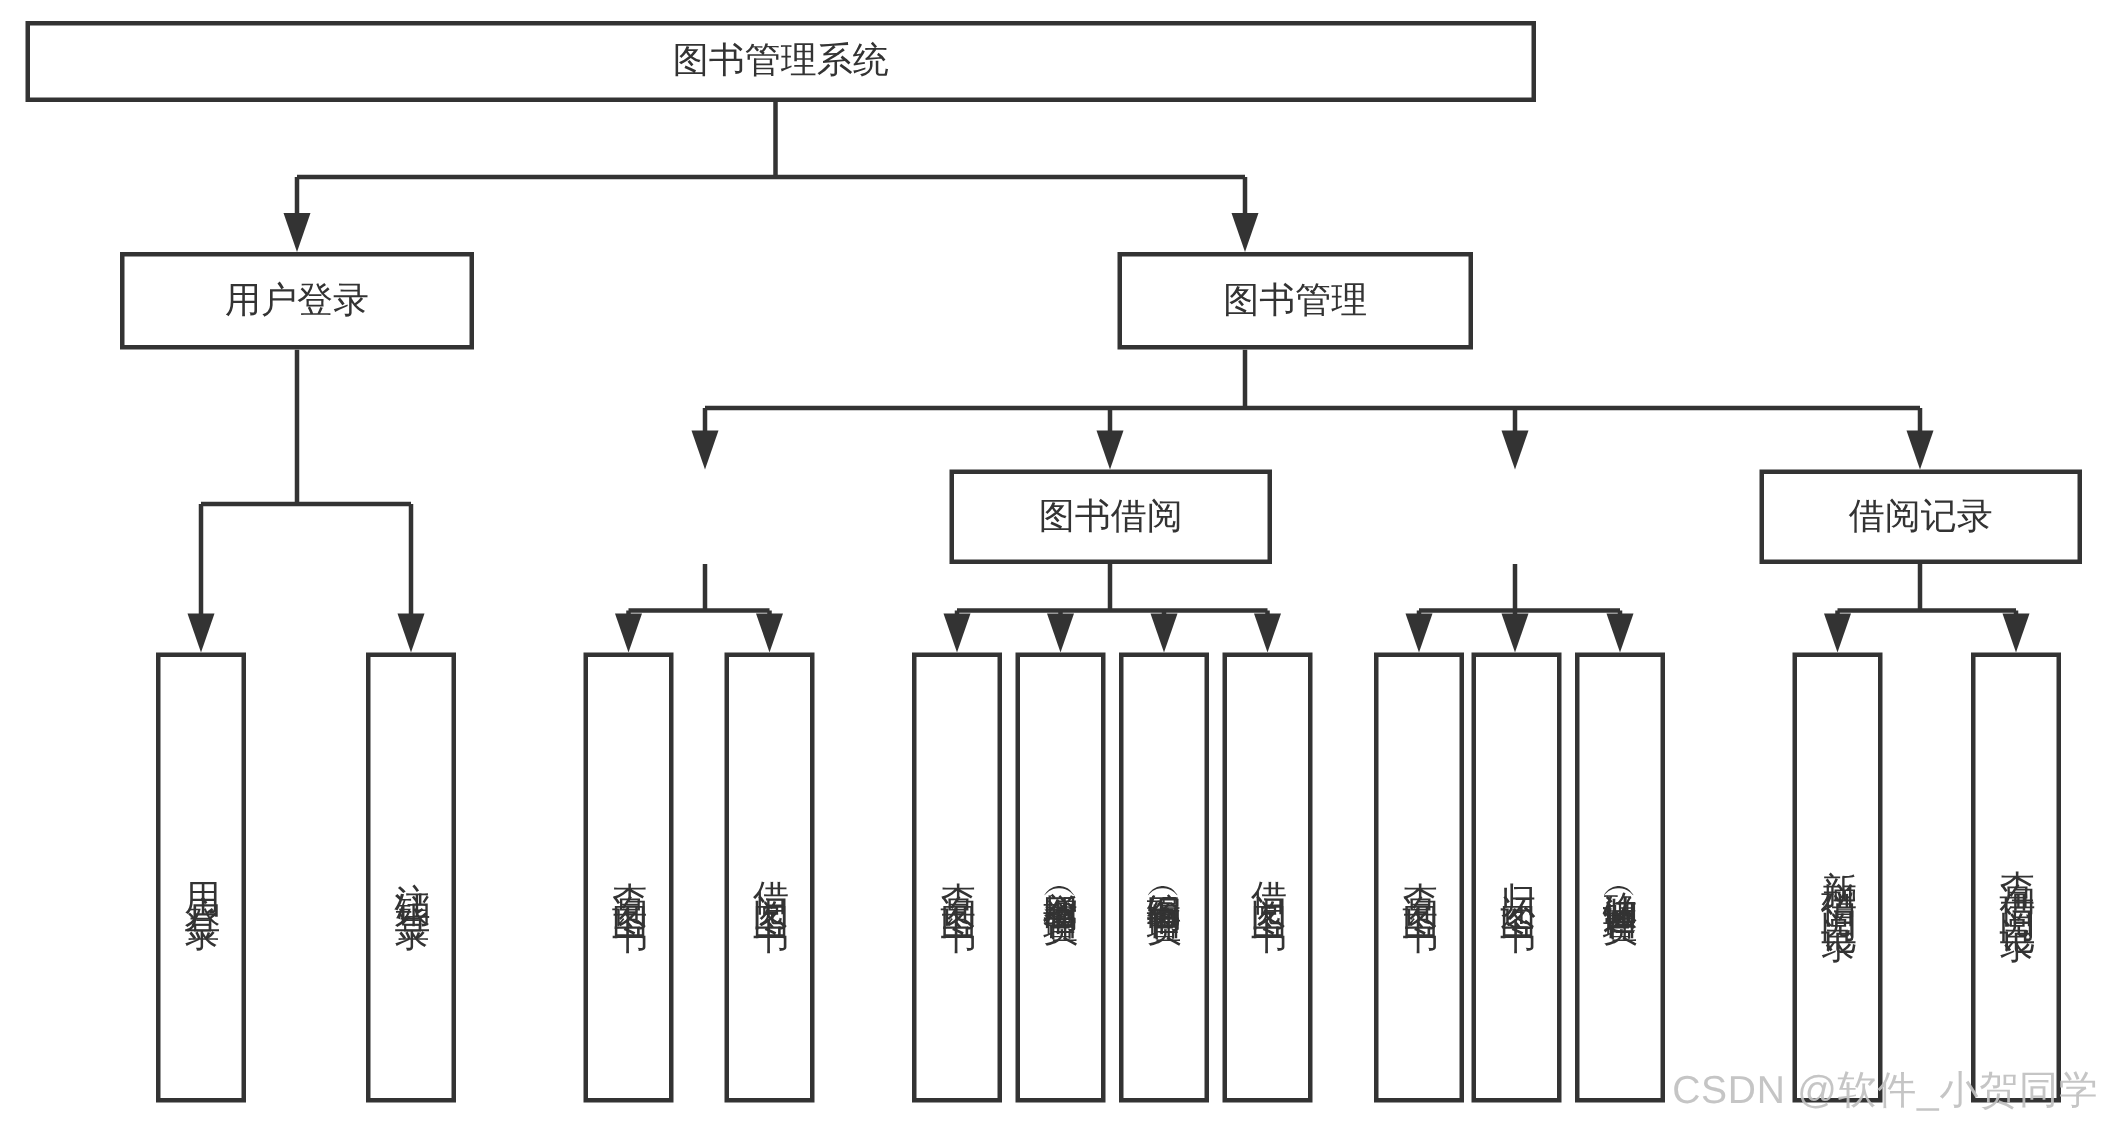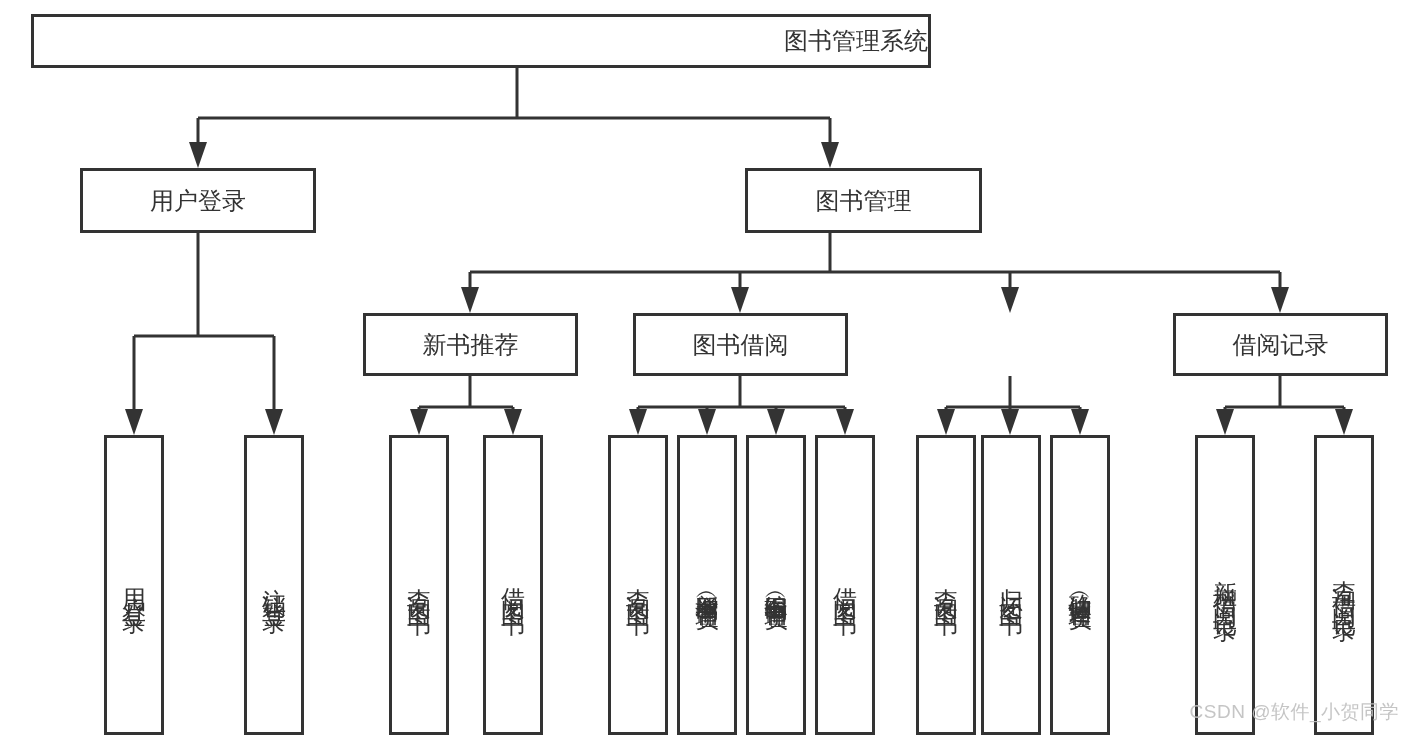--- a/index.html
+++ b/index.html
@@ -37,21 +37,21 @@
   }
   .vlabel {
     writing-mode: vertical-rl;
     letter-spacing: 8px;
   }
   .vlabel.long {
     letter-spacing: 2px;
     font-size: 23px;
   }
   
-  .n-root        { left: 31px;   top: 14px;  width: 900px; height: 54px; justify-content: flex-end; }
+  .n-root        { left: 17px;   top: 14px;  width: 1007px; height: 54px; }
   .n-user-login  { left: 80px;   top: 168px; width: 236px;  height: 65px; }
   .n-book-mgmt   { left: 711px;  top: 168px; width: 237px;  height: 65px; margin-left: 34px; }
   .n-new-books   { left: 363px;  top: 313px; width: 215px;  height: 63px; }
   .n-book-borrow { left: 633px;  top: 313px; width: 215px;  height: 63px; }
   .n-cur-borrow  { left: 903px;  top: 313px; width: 215px;  height: 63px; }
   .n-records     { left: 1173px; top: 313px; width: 215px;  height: 63px; }
   .leaf { top: 435px; width: 60px; height: 300px; }
   .l-ul-login    { left: 104px; }
   .l-ul-logout   { left: 244px; }
   .l-nb-query    { left: 389px; }
@@ -61,22 +61,22 @@
   .l-bb-edit     { left: 746px; }
   .l-bb-borrow   { left: 815px; }
   .l-cb-query    { left: 916px; }
   .l-cb-return   { left: 981px; }
   .l-cb-confirm  { left: 1050px; }
   .l-br-add      { left: 1195px; }
   .l-br-query    { left: 1314px; }
   .watermark {
     position: absolute;
     right: 6px;
-    bottom: 22px;
-    font-size: 19px;
+    bottom: 3px;
+    font-size: 26px;
     color: rgba(192, 192, 192, 0.92);
     z-index: 3;
     letter-spacing: 0.5px;
   }
 </style>
 </head>
 <body>
 
 <div class="canvas">
 
@@ -117,23 +117,20 @@
     <span>图书管理系统</span>
   </div>
 
   <div class="box n-user-login">
     <span>用户登录</span>
   </div>
   <div class="box n-book-mgmt">
     <span>图书管理</span>
   </div>
 
-  <div class="box n-new-books">
-    <span>新书推荐</span>
-  </div>
   <div class="box n-book-borrow">
     <span>图书借阅</span>
   </div>
   <div class="box n-records">
     <span>借阅记录</span>
   </div>
 
   <div class="box leaf l-ul-login">
     <span class="vlabel">用户登录</span>
   </div>

